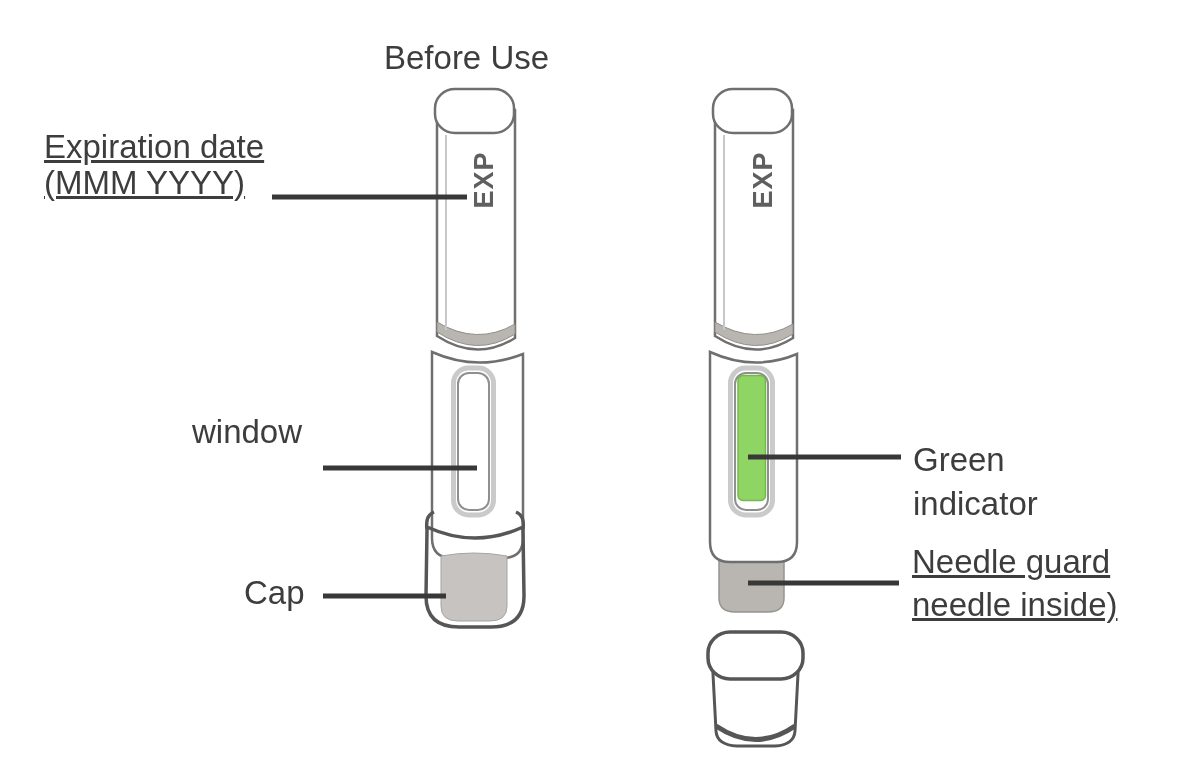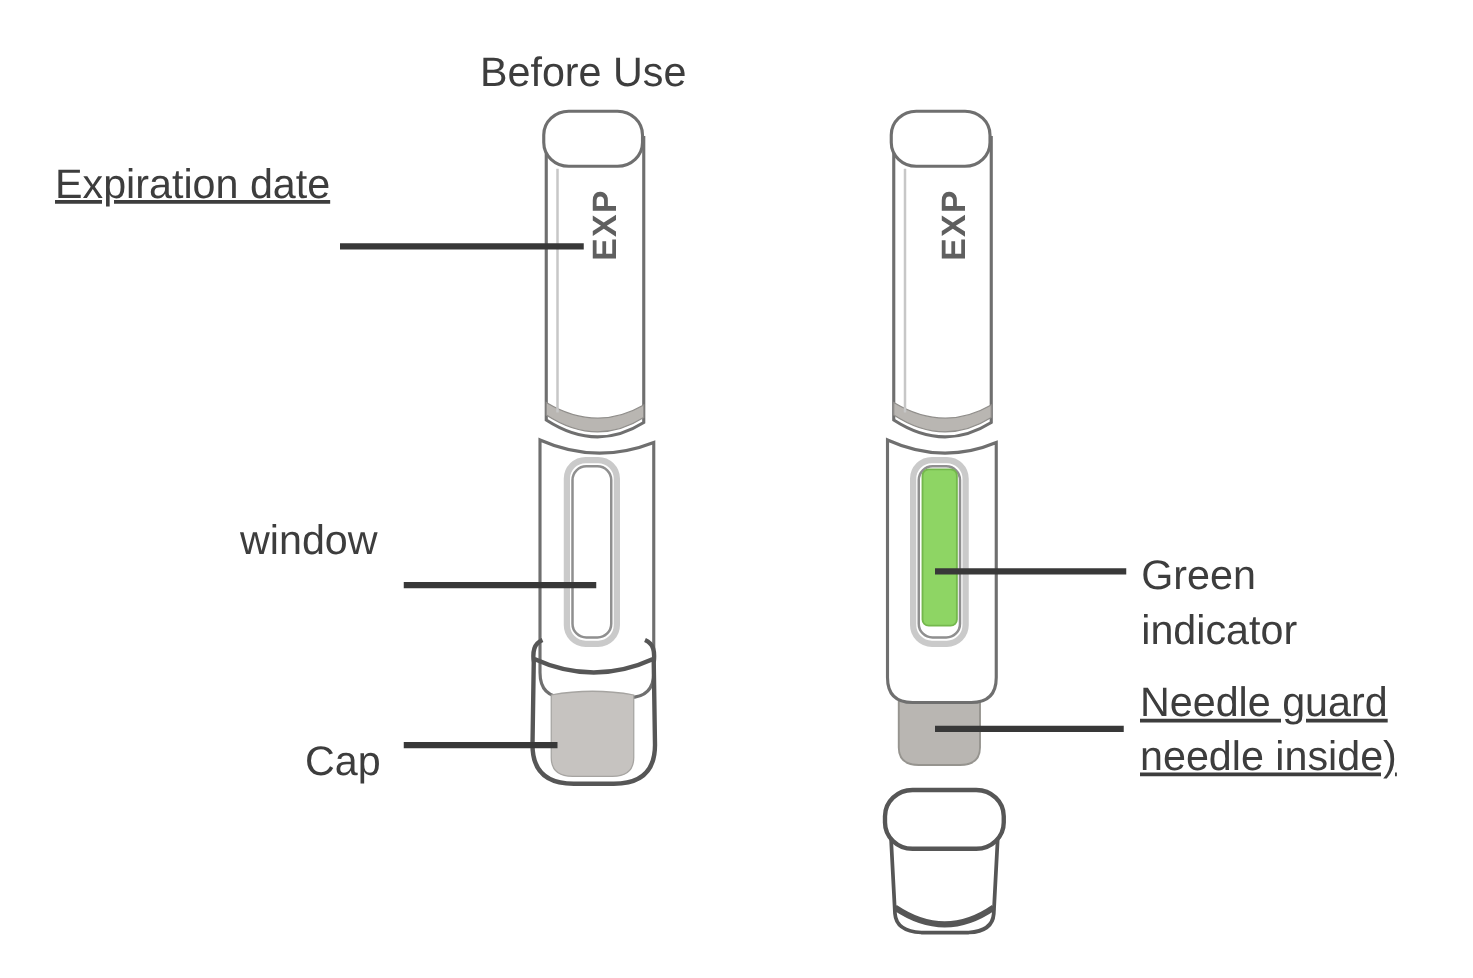--- a/index.html
+++ b/index.html
@@ -6,21 +6,21 @@
   .canvas{
     position:relative;width:1178px;height:782px;background:#ffffff;overflow:hidden;
     font-family:"Liberation Sans","DejaVu Sans",sans-serif;color:#3d3d3d;
   }
   .diagram-svg{position:absolute;left:0;top:0;z-index:1;}
   .txt{position:absolute;z-index:2;font-size:33px;color:#3d3d3d;white-space:nowrap;}
   .title-before{left:384px;top:39px;}
   .title-after{left:687px;top:29px;}
   .lbl-expiration{left:44px;top:129px;line-height:36px;text-decoration:underline;}
   .lbl-viewing{left:192px;top:410px;line-height:43px;}
-  .lbl-cap{left:244px;top:574px;margin-top:16px;}
+  .lbl-cap{left:244px;top:574px;}
   .lbl-green{left:913px;top:438px;line-height:44px;}
   .lbl-needle{left:912px;top:540px;line-height:43px;text-decoration:underline;}
   .exp-text{
     position:absolute;z-index:2;width:60px;height:32px;line-height:32px;
     text-align:center;font-size:27px;font-weight:bold;color:#5f5f5f;
     letter-spacing:1px;transform:rotate(-90deg);
   }
   .exp-before{left:454px;top:164px;}
   .exp-after{left:733px;top:164px;}
   .lbl-line{display:block;}
@@ -77,20 +77,21 @@
       <line x1="323" y1="596" x2="446" y2="596" stroke-width="5" stroke="#383838"></line>
       <line x1="748" y1="457" x2="901" y2="457" stroke-width="5" stroke="#383838"></line>
       <line x1="748" y1="583" x2="899" y2="583" stroke-width="5" stroke="#383838"></line>
     </g>
   </svg>
 
   <div class="txt title-before">Before Use</div>
 
   <div class="txt lbl-expiration">
     <span class="lbl-line">Expiration date</span>
+    <span class="lbl-line">(MMM YYYY)</span>
   </div>
 
   <div class="txt lbl-viewing">
     <span class="lbl-line">window</span>
   </div>
 
   <div class="txt lbl-cap">Cap</div>
 
   <div class="txt lbl-green">
     <span class="lbl-line">Green</span>

